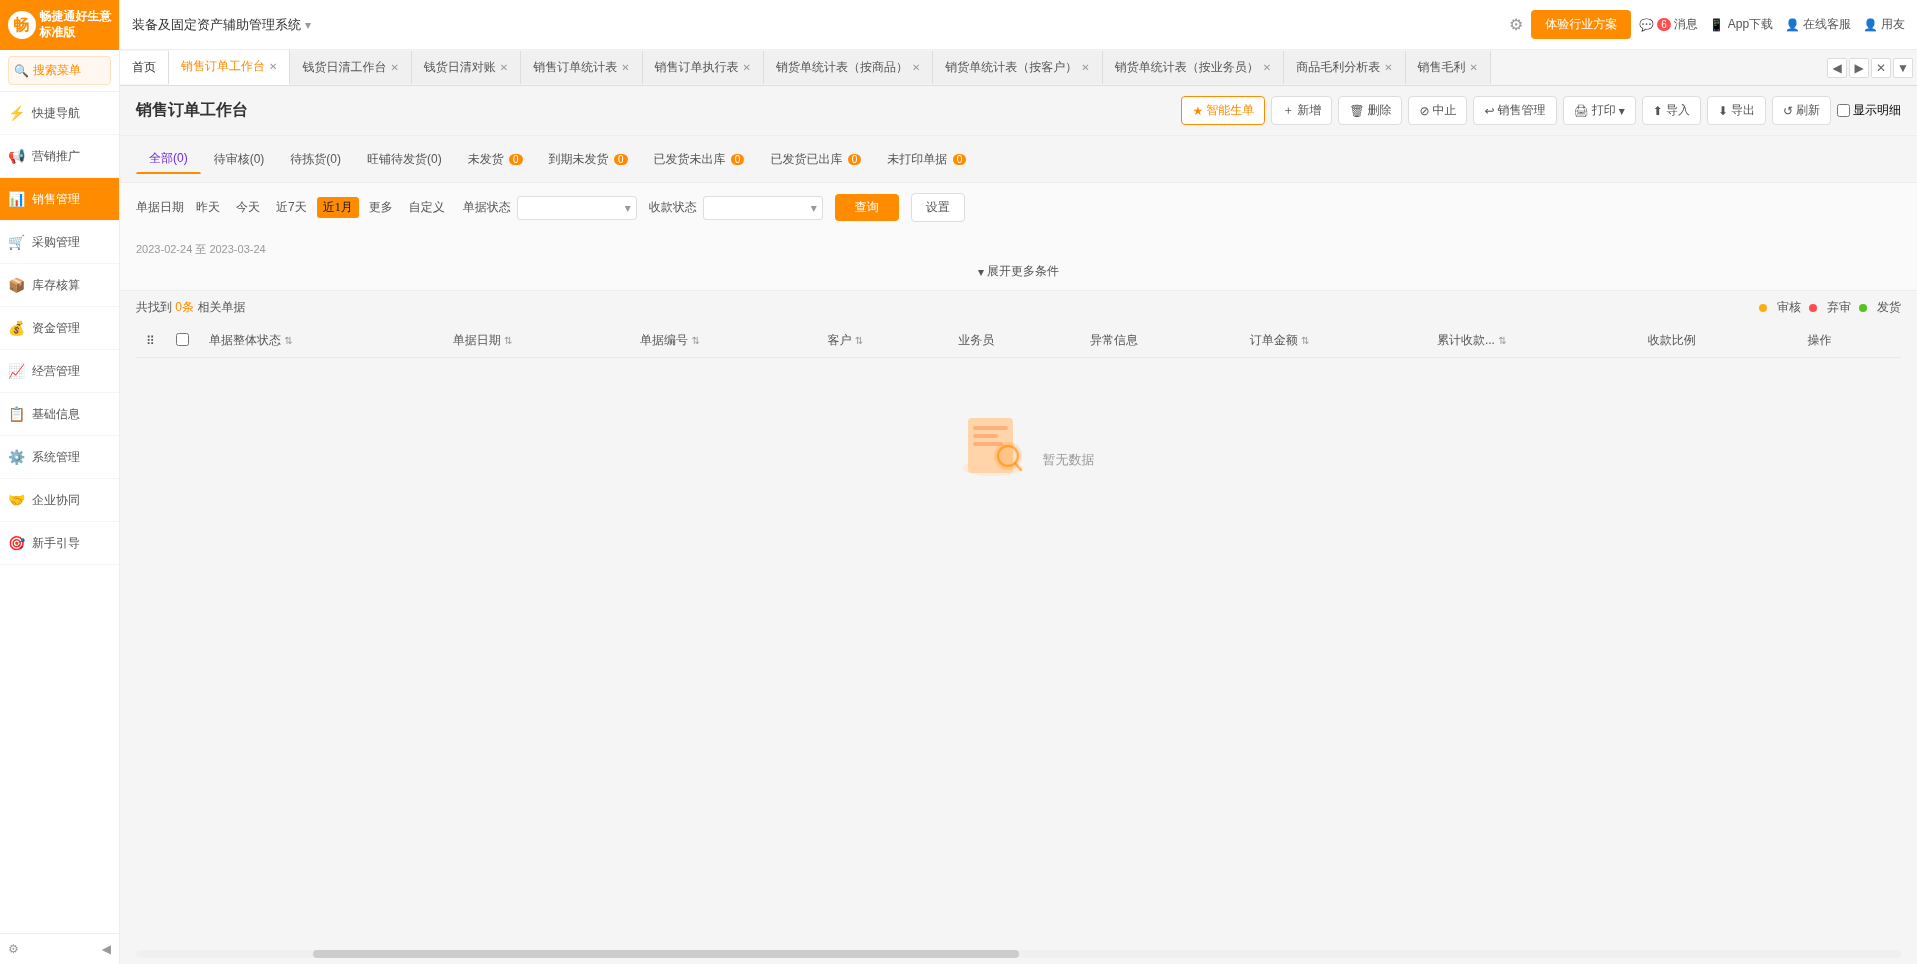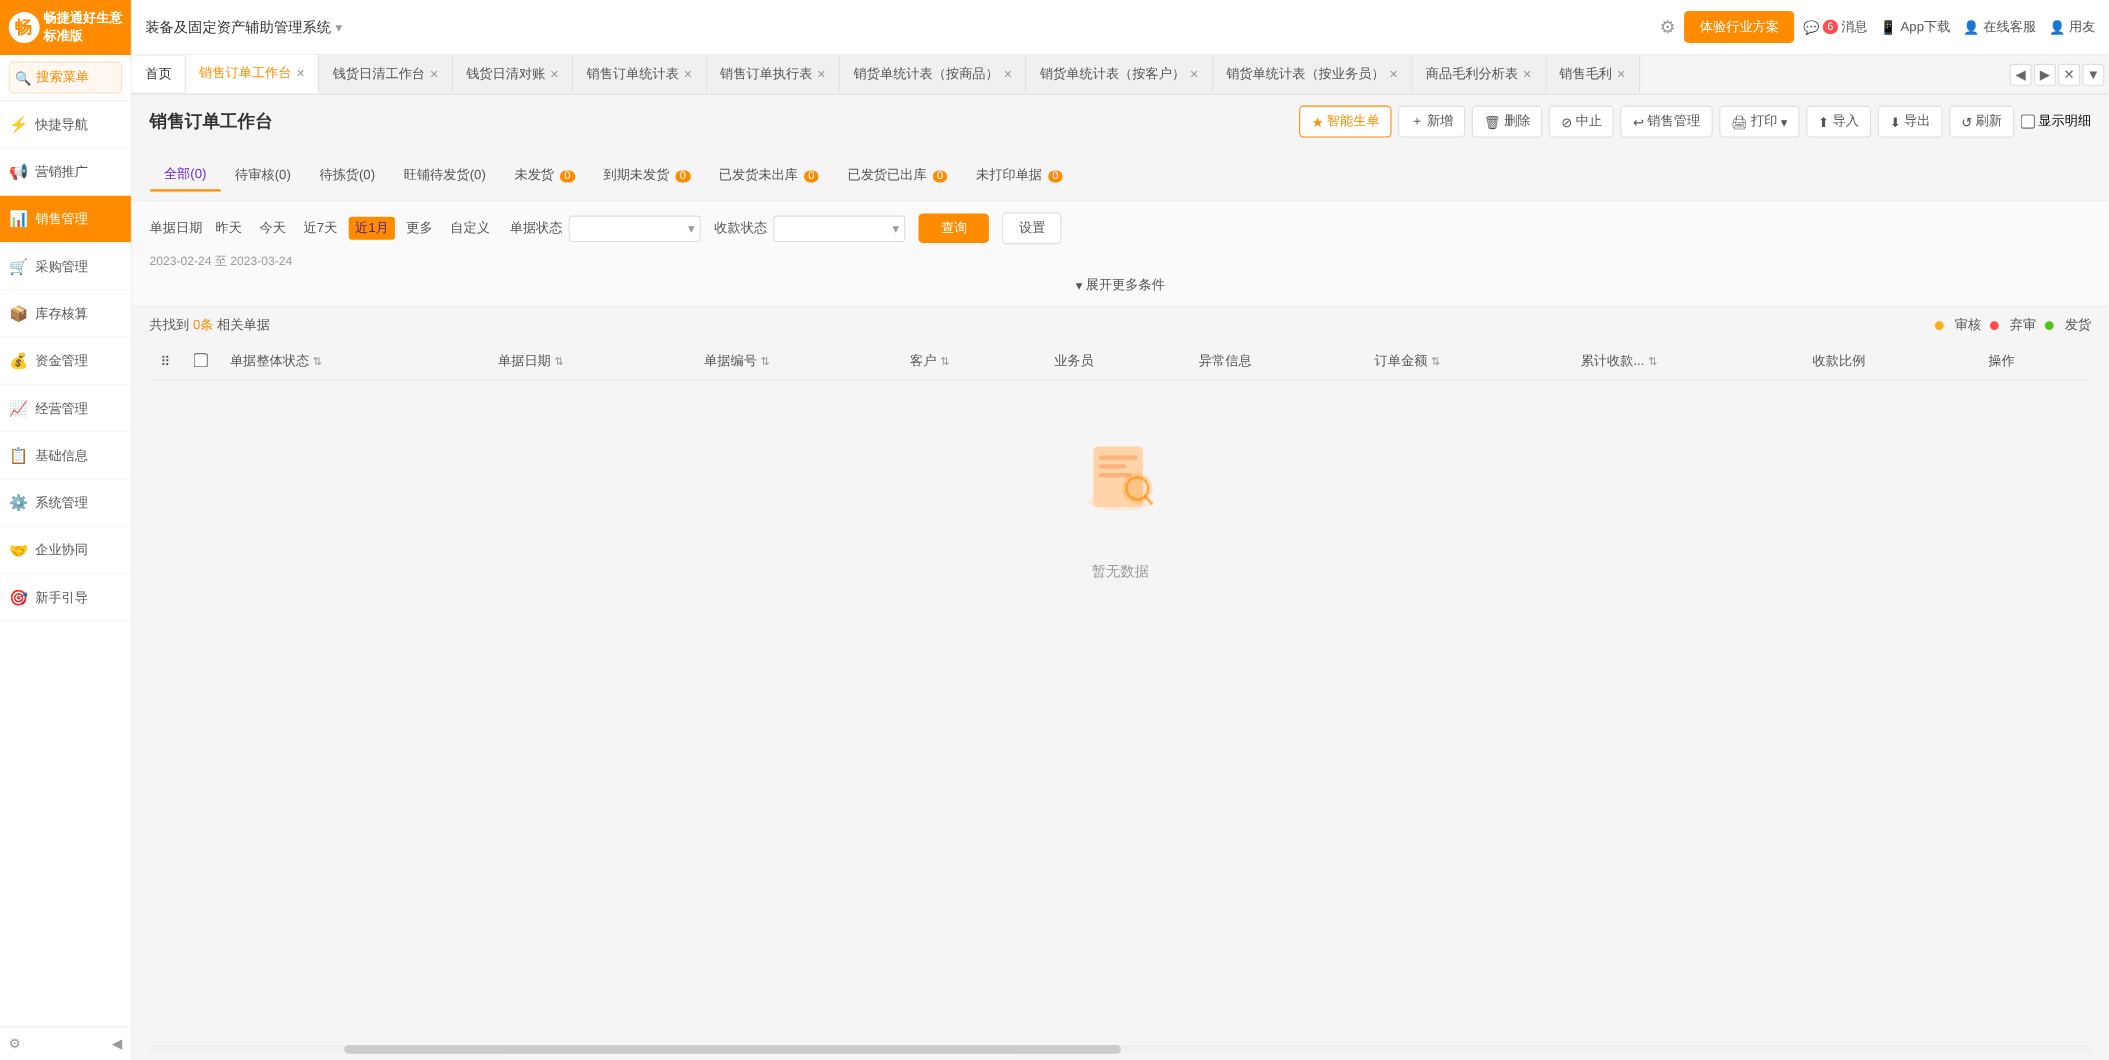--- a/index.html
+++ b/index.html
@@ -51,21 +51,21 @@
     .filter-tab-badge { background: #ff4d4f; color: white; border-radius: 8px; padding: 0 4px; font-size: 10px; margin-left: 2px; }
     .filter-tab-badge.orange { background: #ff8c00; }
 
     
     .search-area { padding: 10px 16px; background: #fafafa; border-bottom: 1px solid #eee; flex-shrink: 0; }
     .search-row { display: flex; align-items: center; gap: 12px; flex-wrap: wrap; }
     .search-field { display: flex; align-items: center; gap: 6px; }
     .search-label { color: #555; white-space: nowrap; }
     .search-date-range { display: flex; align-items: center; gap: 4px; font-size: 12px; color: #555; }
     .date-btn { padding: 2px 6px; cursor: pointer; color: #555; }
-    .date-btn.active { color: #4c1d95; background: #ff8c00; border-radius: 3px; }
+    .date-btn.active { color: #0f172a; background: #ff8c00; border-radius: 3px; font-family: Liberation Serif, serif; }
     .search-select { border: 1px solid #ddd; padding: 4px 24px 4px 8px; border-radius: 3px; background: white; min-width: 120px; appearance: none; position: relative; }
     .select-wrapper { position: relative; display: inline-flex; align-items: center; }
     .select-wrapper::after { content: '▾'; position: absolute; right: 6px; color: #999; pointer-events: none; }
     .expand-btn { display: flex; align-items: center; gap: 3px; color: #555; cursor: pointer; font-size: 12px; }
     .btn-query { background: #ff8c00; color: white; border: none; padding: 5px 20px; border-radius: 4px; cursor: pointer; }
     .btn-set { background: white; border: 1px solid #ddd; color: #555; padding: 5px 14px; border-radius: 4px; cursor: pointer; }
 
     
     .table-area { flex: 1; display: flex; flex-direction: column; overflow: hidden; padding: 0 16px; }
     .table-toolbar { display: flex; align-items: center; justify-content: space-between; padding: 8px 0; flex-shrink: 0; }
@@ -75,21 +75,21 @@
     .status-dot { width: 8px; height: 8px; border-radius: 50%; display: inline-block; margin-right: 2px; }
     .dot-yellow { background: #faad14; }
     .dot-red { background: #ff4d4f; }
     .dot-green { background: #52c41a; }
     .table-wrapper { flex: 1; overflow: auto; }
     table { width: 100%; border-collapse: collapse; }
     table th { background: #f5f5f5; padding: 8px 10px; text-align: left; border-bottom: 1px solid #e8e8e8; color: #555; font-weight: normal; white-space: nowrap; }
     table th .sort-icon { color: #999; font-size: 10px; cursor: pointer; }
     .th-drag { width: 30px; }
     .th-check { width: 30px; }
-    .empty-state { flex: 1; display: flex; flex-direction: column; align-items: center; justify-content: center; color: #999; padding: 40px; }
+    .empty-state { flex: 1; display: flex; flex-direction: row; align-items: center; justify-content: center; color: #999; padding: 40px; }
     .empty-text { color: #999; font-size: 13px; }
 
     
     .pagination { height: 48px; display: flex; align-items: center; justify-content: space-between; padding: 0 16px; border-top: 1px solid #eee; flex-shrink: 0; background: white; }
     .page-size { display: flex; align-items: center; gap: 6px; color: #555; }
     .page-size select { border: 1px solid #ddd; padding: 2px 4px; border-radius: 3px; }
     .page-nav { display: flex; align-items: center; gap: 4px; color: #555; }
     .page-btn { width: 24px; height: 24px; display: flex; align-items: center; justify-content: center; border: 1px solid #ddd; border-radius: 3px; cursor: pointer; color: #555; background: white; }
     .page-input { width: 36px; border: 1px solid #ddd; padding: 2px 4px; text-align: center; border-radius: 3px; }
     .scrollbar-track { height: 8px; background: #f0f0f0; border-radius: 4px; position: relative; margin: 4px 0; }
@@ -362,21 +362,21 @@
           <span class="search-label">收款状态</span>
           <div class="select-wrapper">
             <select class="search-select">
               <option value=""></option>
             </select>
           </div>
         </div>
         <button class="btn-query">查询</button>
         <button class="btn-set">设置</button>
       </div>
-      <div style="margin-top:8px;">
+      <div style="margin-top:20px;">
         <span style="font-size:11px;color:#999;">2023-02-24 至 2023-03-24</span>
       </div>
       <div style="margin-top:6px;display:flex;align-items:center;justify-content:center;">
         <div class="expand-btn">
           <span>▾</span>
           <span>展开更多条件</span>
         </div>
       </div>
     </div>
 

